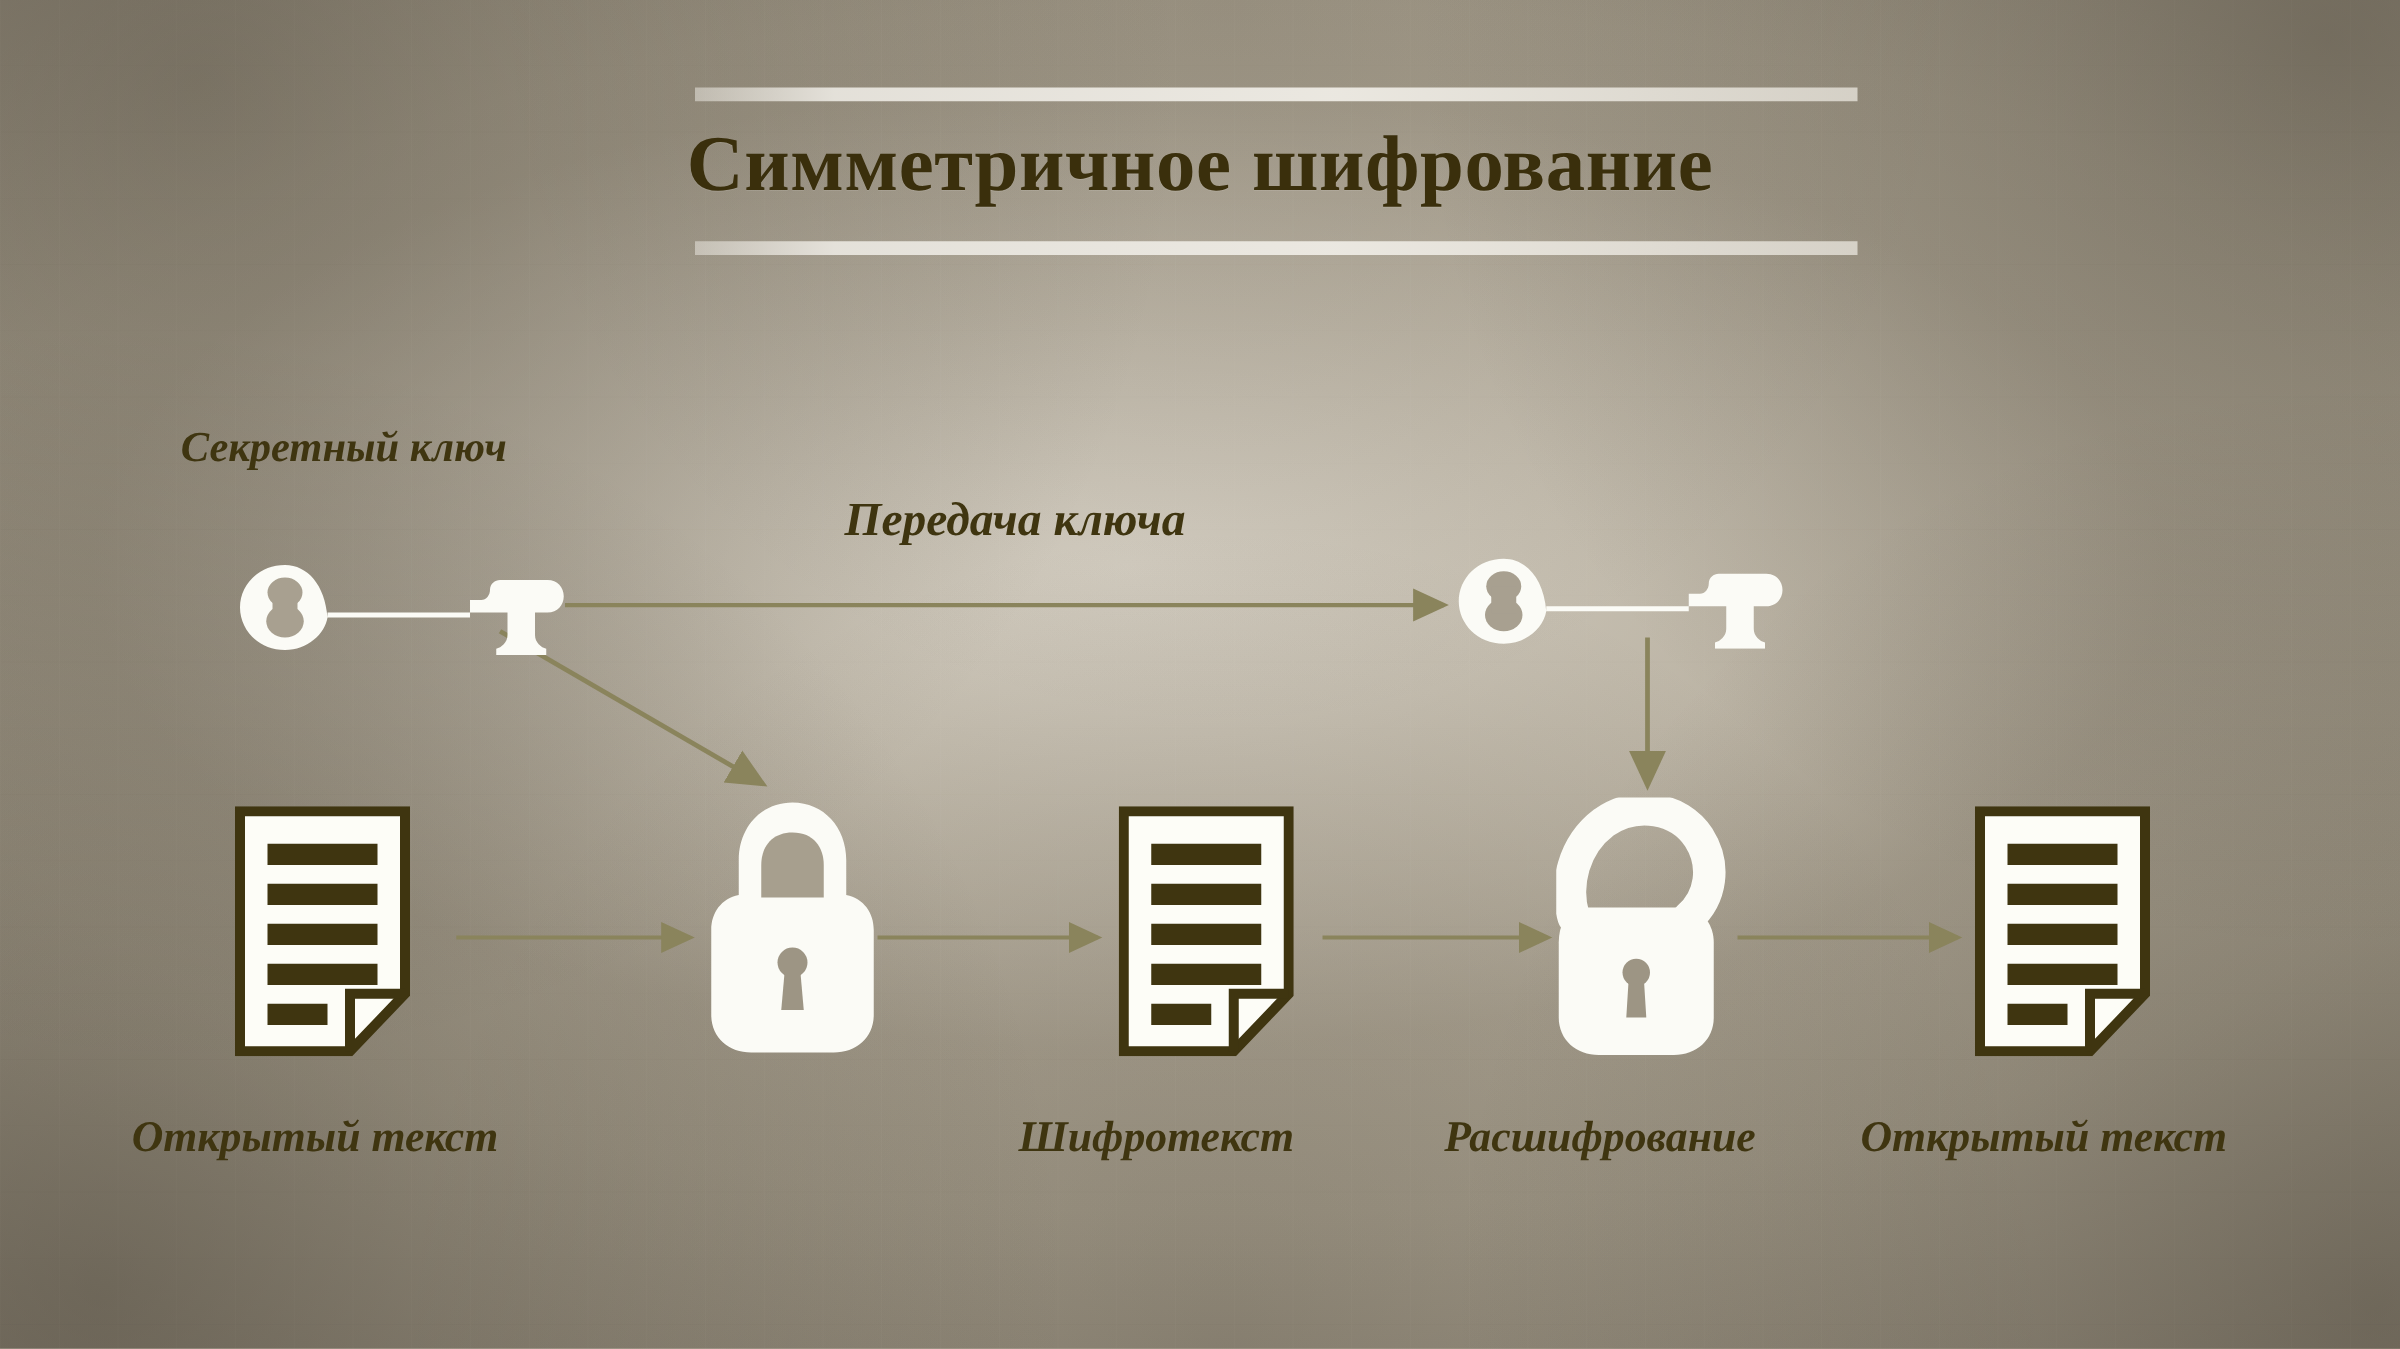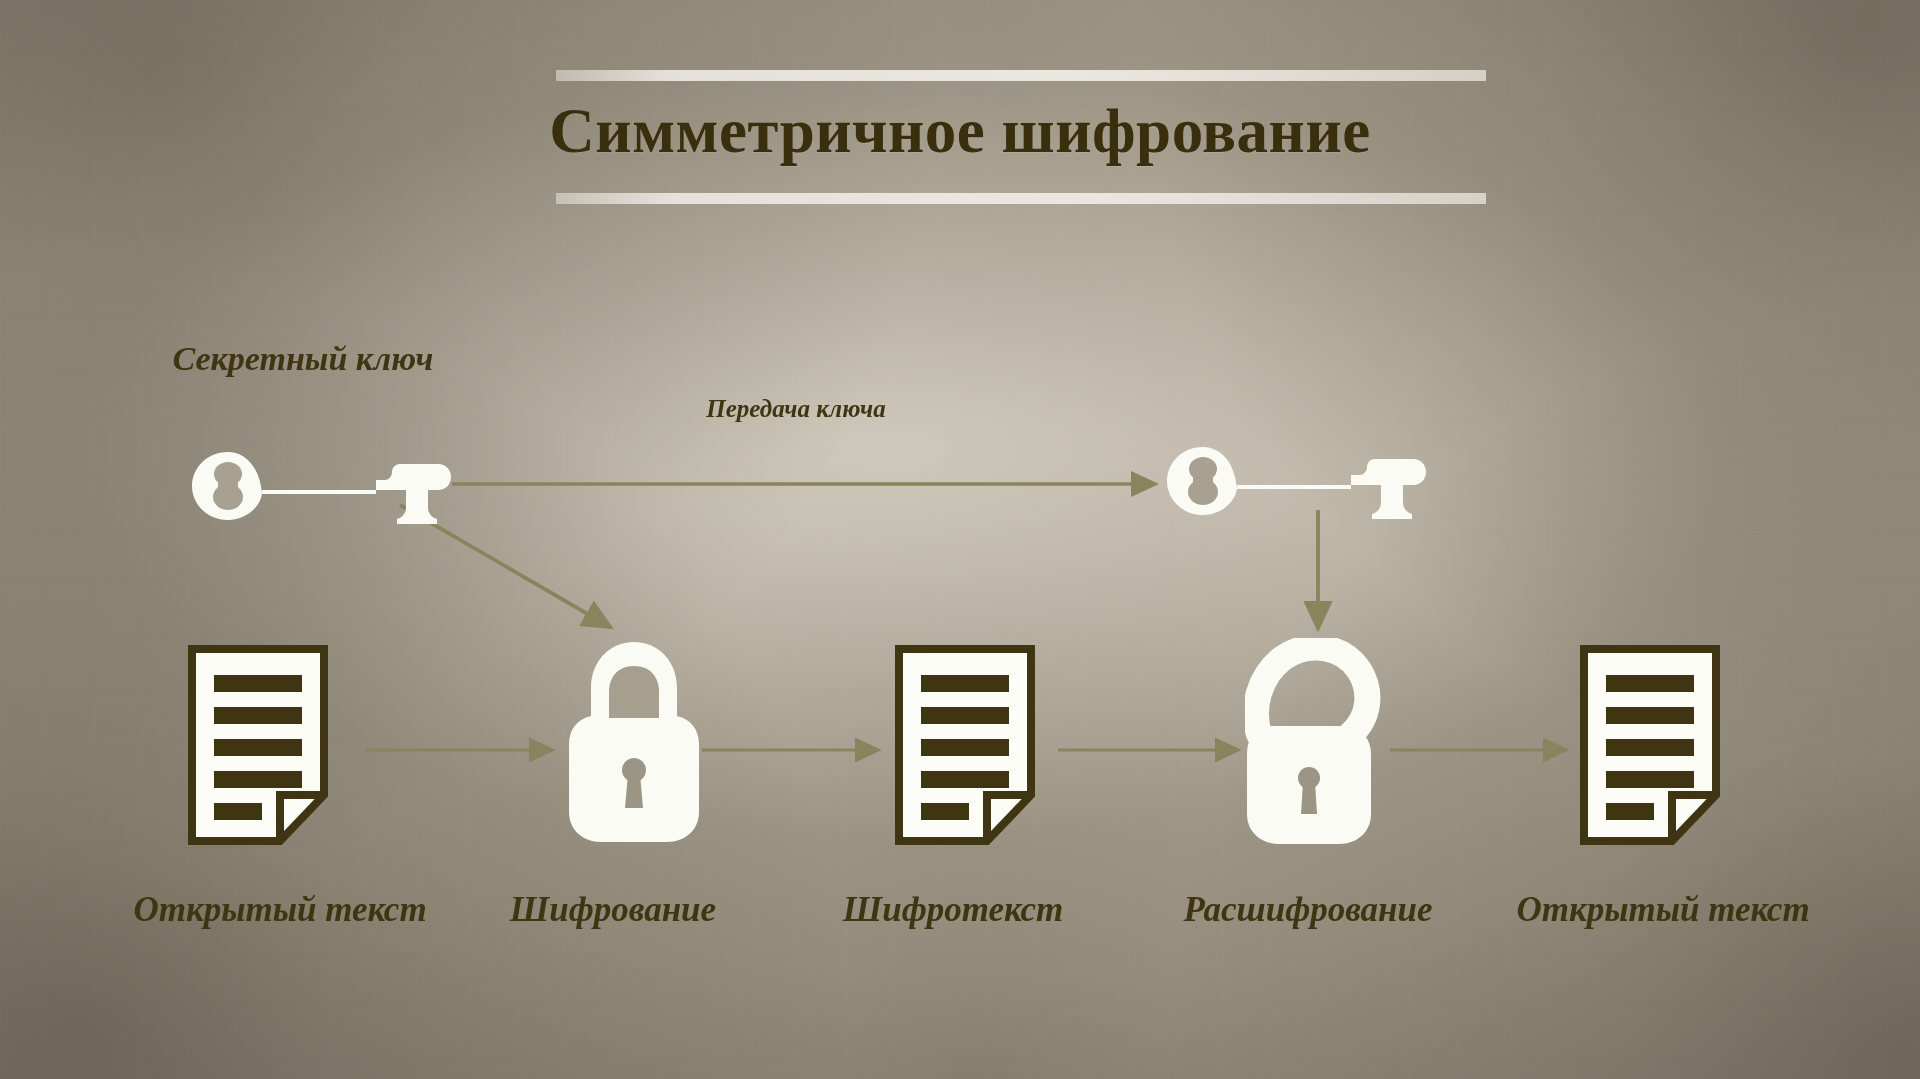--- a/index.html
+++ b/index.html
@@ -49,24 +49,24 @@
   #page-title{
     position:absolute;left:0;top:95px;width:1920px;text-align:center;
     font-size:63px;font-weight:bold;color:#3a2f0c;
     letter-spacing:.5px;z-index:5;
     text-shadow:0 1px 0 rgba(255,255,255,0.10);
   }
 
   .lbl{
     position:absolute;z-index:6;
     font-style:italic;font-weight:bold;color:#3f3510;
-    text-align:center;line-height:1.12;margin-left:28px;
+    text-align:center;line-height:1.12;
   }
   #label-secret-key{left:110px;top:340px;width:330px;font-size:34px;}
-  #label-key-transfer{left:548px;top:395px;width:440px;font-size:25px;}
+  #label-key-transfer{left:592px;top:395px;width:440px;font-size:38px;}
 
   #label-plain-1{left:92px;top:890px;width:320px;font-size:35px;}
   #label-encrypt{left:420px;top:890px;width:330px;font-size:35px;}
   #label-ciphertext{left:760px;top:890px;width:330px;font-size:35px;}
   #label-decrypt{left:1090px;top:890px;width:380px;font-size:35px;}
   #label-plain-2{left:1470px;top:890px;width:330px;font-size:35px;}
 
   .node{position:absolute;z-index:5;}
   .node svg{display:block;}
 
@@ -108,21 +108,20 @@
     <line x1="702" y1="750" x2="878" y2="750" stroke="#8a845c" stroke-width="3.2" marker-end="url(#ah)"></line>
 
     <line x1="1058" y1="750" x2="1238" y2="750" stroke="#8a845c" stroke-width="3.2" marker-end="url(#ah)"></line>
 
     <line x1="1390" y1="750" x2="1566" y2="750" stroke="#8a845c" stroke-width="3.2" marker-end="url(#ah)"></line>
   </svg>
 
   <div class="lbl" id="label-secret-key">Секретный ключ</div>
   <div class="lbl" id="label-key-transfer">Передача ключа</div>
   <div class="lbl" id="label-plain-1">Открытый текст</div>
-  <div class="lbl" id="label-encrypt">Шифрование</div>
   <div class="lbl" id="label-decrypt">Расшифрование</div>
   <div class="lbl" id="label-ciphertext">Шифротекст</div>
   <div class="lbl" id="label-plain-2">Открытый текст</div>
 
   <div class="node" id="key-left">
     <svg width="262" height="76" viewBox="0 0 262 76">
       <g fill="#fbfbf6">
         <path d="M38,4
                  C17,4 2,20 2,38
                  C2,56 17,72 38,72

